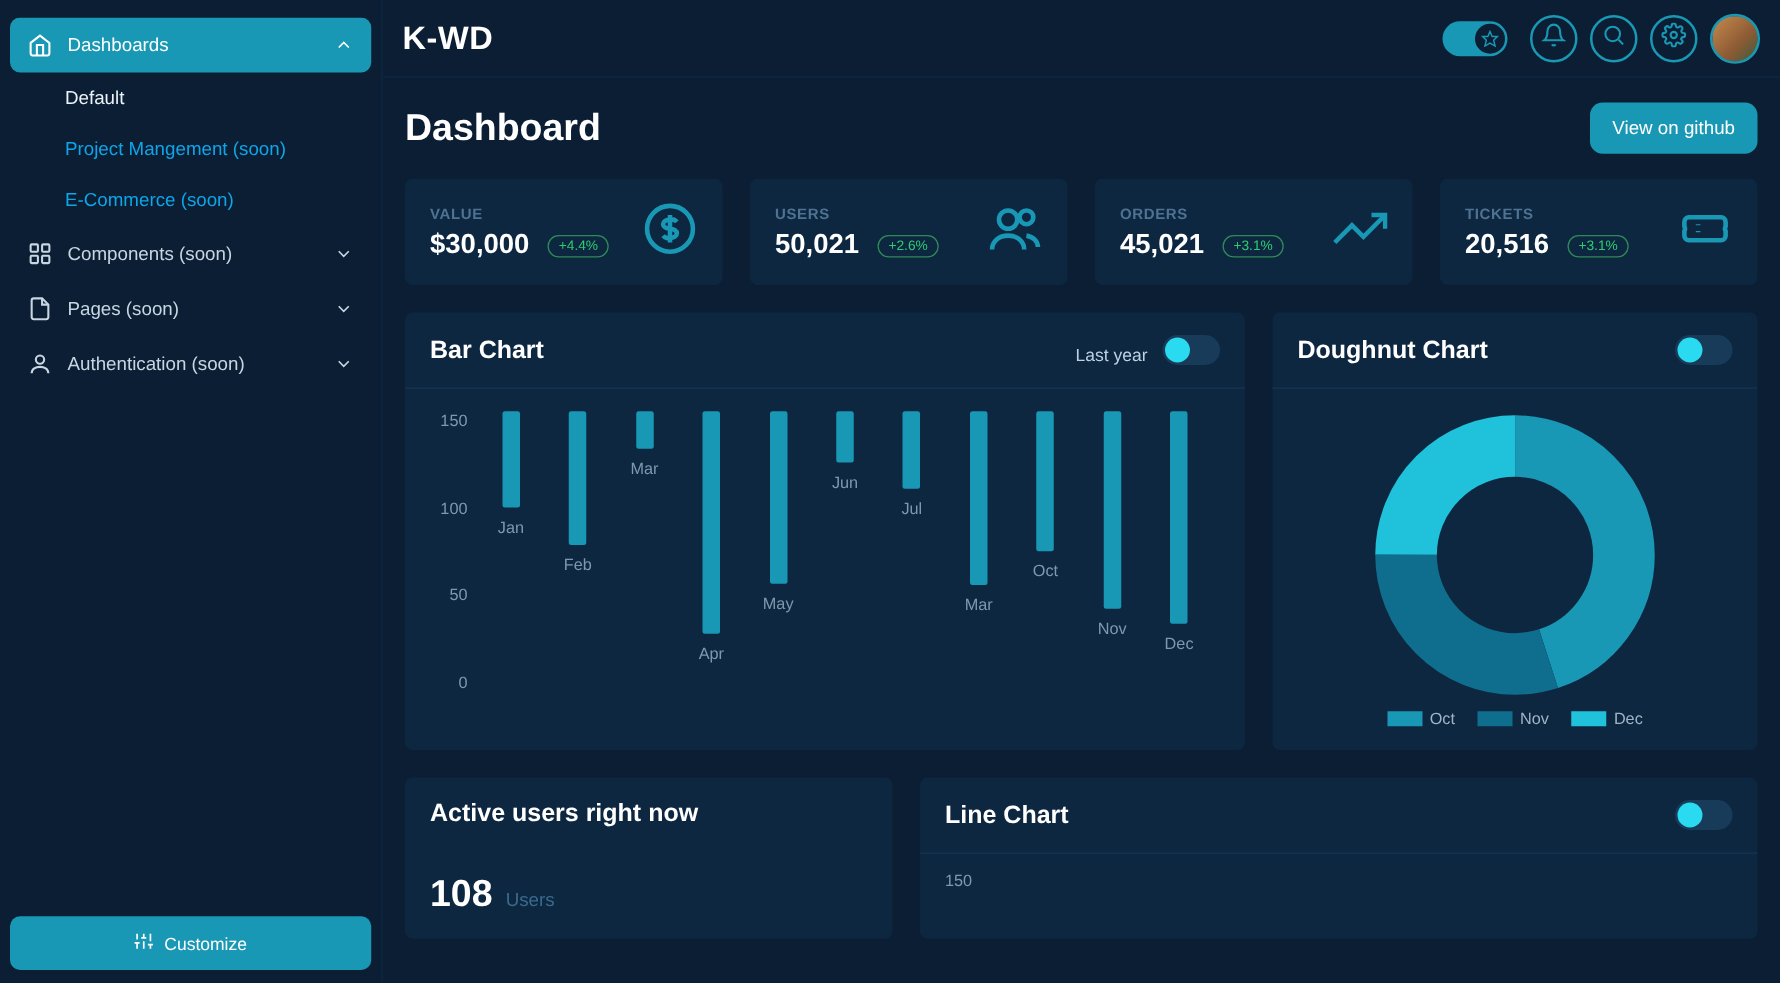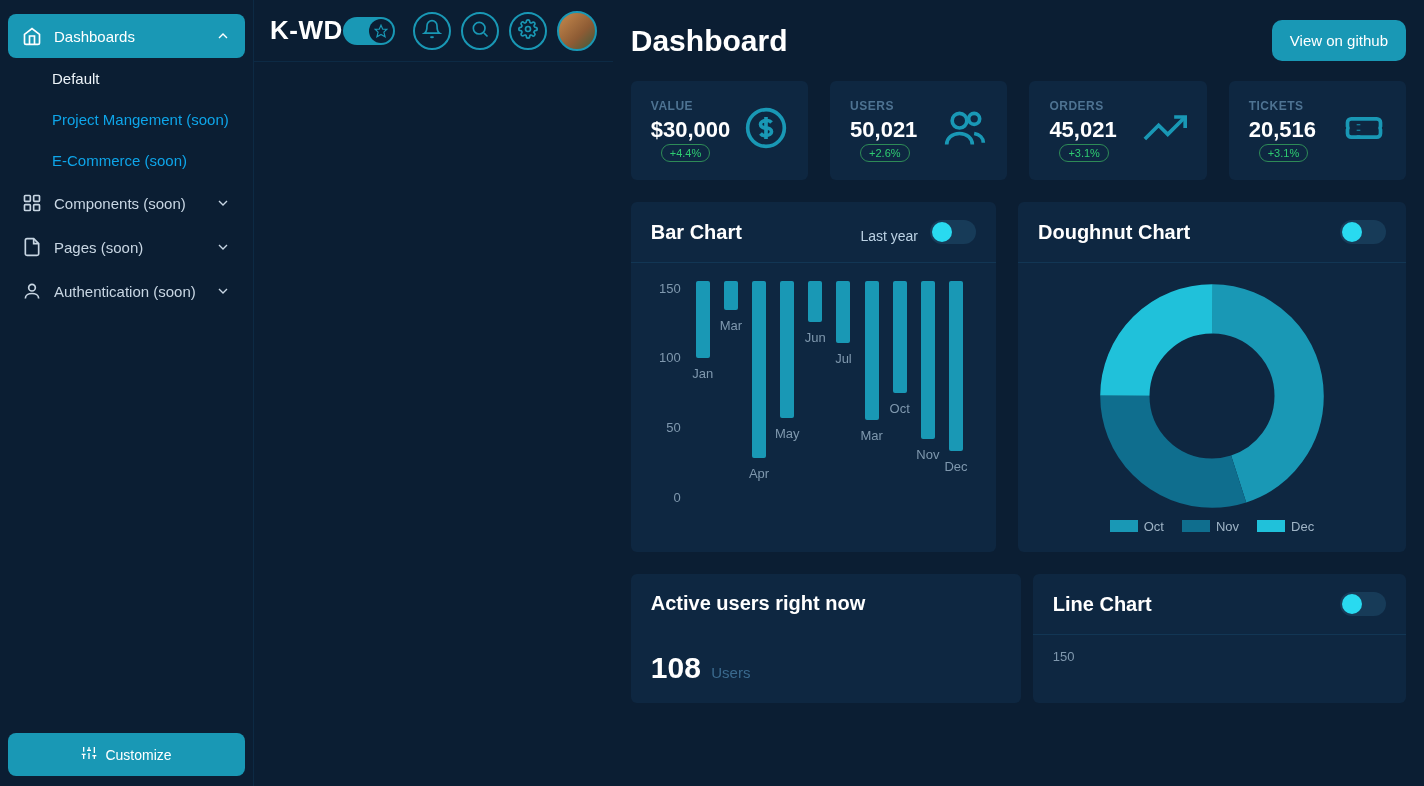--- a/index.html
+++ b/index.html
@@ -1,32 +1,32 @@
 <!DOCTYPE html>
 <html><head>
 <meta charset="utf-8">
 <style>
 *{box-sizing:border-box;margin:0;padding:0}
 body{font-family:Segoe UI,Arial,sans-serif;background:#0b1e33;color:#e8eef4;width:1424px;height:786px;overflow:hidden}
 .app{display:flex;height:100%}
 
-.sidebar{width:254px;background:#0b1e33;border-right:1px solid #0d2a44;display:flex;flex-direction:column;position:relative}
+.sidebar{width:306px;background:#0b1e33;border-right:1px solid #0d2a44;display:flex;flex-direction:column;position:relative}
 .nav{padding:0 8px;margin-top:14px;overflow-y:auto;flex:1}
 .nav-item{display:flex;align-items:center;gap:12px;padding:12px 14px;border-radius:8px;color:#c8d6e3;cursor:pointer;font-size:15px}
 .nav-item.active{background:#1998b5;color:#fff}
 .nav-item .chev{margin-left:auto;transform:rotate(0)}
 .nav-item.active .chev{transform:rotate(180deg)}
 .nav-item .icon{width:20px;height:20px;display:flex;align-items:center;justify-content:center;color:#c8d6e3}
 .nav-item.active .icon{color:#fff}
 .sub{padding-left:44px;padding-right:14px}
 .sub .sub-item{padding:12px 0;color:#0ea5e9;font-size:15px;cursor:pointer}
 .sub .sub-item.active{color:#ecf3f8}
 .customize{position:absolute;bottom:10px;left:8px;right:8px;background:#1998b5;color:#fff;border:none;border-radius:8px;padding:12px;font-size:14px;cursor:pointer;display:flex;align-items:center;justify-content:center;gap:8px}
 
-.main{flex:1;display:flex;flex-direction:row;overflow:hidden}
+.main{flex:1;display:flex;flex-direction:column;overflow:hidden}
 .topbar{height:62px;border-bottom:1px solid #0d2a44;display:flex;align-items:center;padding:0 16px}
 .brand{font-size:26px;font-weight:800;letter-spacing:.5px;color:#fff}
 .topbar .spacer{flex:1}
 .pill-toggle{width:52px;height:28px;background:#1998b5;border-radius:14px;display:flex;align-items:center;padding:2px;cursor:pointer;position:relative;margin-right:8px}
 .pill-toggle .knob{width:24px;height:24px;background:#0b1e33;border-radius:50%;display:flex;align-items:center;justify-content:center;margin-left:auto}
 .topicon{width:38px;height:38px;border:2px solid #1998b5;border-radius:50%;display:flex;align-items:center;justify-content:center;margin-left:10px;color:#1998b5;cursor:pointer}
 .avatar{width:40px;height:40px;border-radius:50%;margin-left:10px;background:linear-gradient(135deg,#c78a4d 0%,#8d5b34 60%,#3d5b3d 100%);border:2px solid #1998b5;cursor:pointer}
 .content{flex:1;overflow-y:auto;padding:20px 18px}
 .page-head{display:flex;align-items:center;margin-bottom:20px}
 .page-title{font-size:30px;font-weight:700;color:#fff}
@@ -54,21 +54,21 @@
 .barcol{display:flex;flex-direction:column;align-items:center;flex:1}
 .barcol .bar{width:14px;background:#1998b5;border-radius:2px}
 .barcol .xlabel{margin-top:8px;color:#7f98ae;font-size:13px}
 
 .doughnut-wrap{padding:18px;display:flex;flex-direction:column;align-items:center}
 .donut{width:230px;height:230px}
 .legend{display:flex;gap:18px;margin-top:8px;color:#9fb4c6;font-size:13px}
 .legend span{display:flex;align-items:center;gap:6px}
 .legend i{width:28px;height:12px;display:inline-block}
 
-.row3{display:grid;grid-template-columns:390px 1fr;gap:12px}
+.row3{display:grid;grid-template-columns:390px 1fr;gap:22px}
 .au-num{font-size:30px;font-weight:800;color:#fff;display:inline-block;margin-right:6px}
 .au-label{color:#3a6a8e;font-size:15px}
 .au-body{padding:18px 20px}
 .line-body{padding:14px 20px;color:#7f98ae;font-size:13px}
 .chev svg,.icon svg{display:block}
 </style>
 </head>
 <body>
 
 <div class="app">
@@ -281,20 +281,24 @@
                 <div>100</div>
                 <div>50</div>
                 <div>0</div>
               </div>
             <div class="bars" id="bar-bars">
                 <div class="barcol">
                   <div class="bar" style="height: 76.96px;"></div>
                   <div class="xlabel">Jan</div>
                 </div>
                 <div class="barcol">
+                  <div class="bar" style="height: 106.56px;"></div>
+                  <div class="xlabel">Feb</div>
+                </div>
+                <div class="barcol">
                   <div class="bar" style="height: 29.6px;"></div>
                   <div class="xlabel">Mar</div>
                 </div>
                 <div class="barcol">
                   <div class="bar" style="height: 177.6px;"></div>
                   <div class="xlabel">Apr</div>
                 </div>
                 <div class="barcol">
                   <div class="bar" style="height: 137.64px;"></div>
                   <div class="xlabel">May</div>

